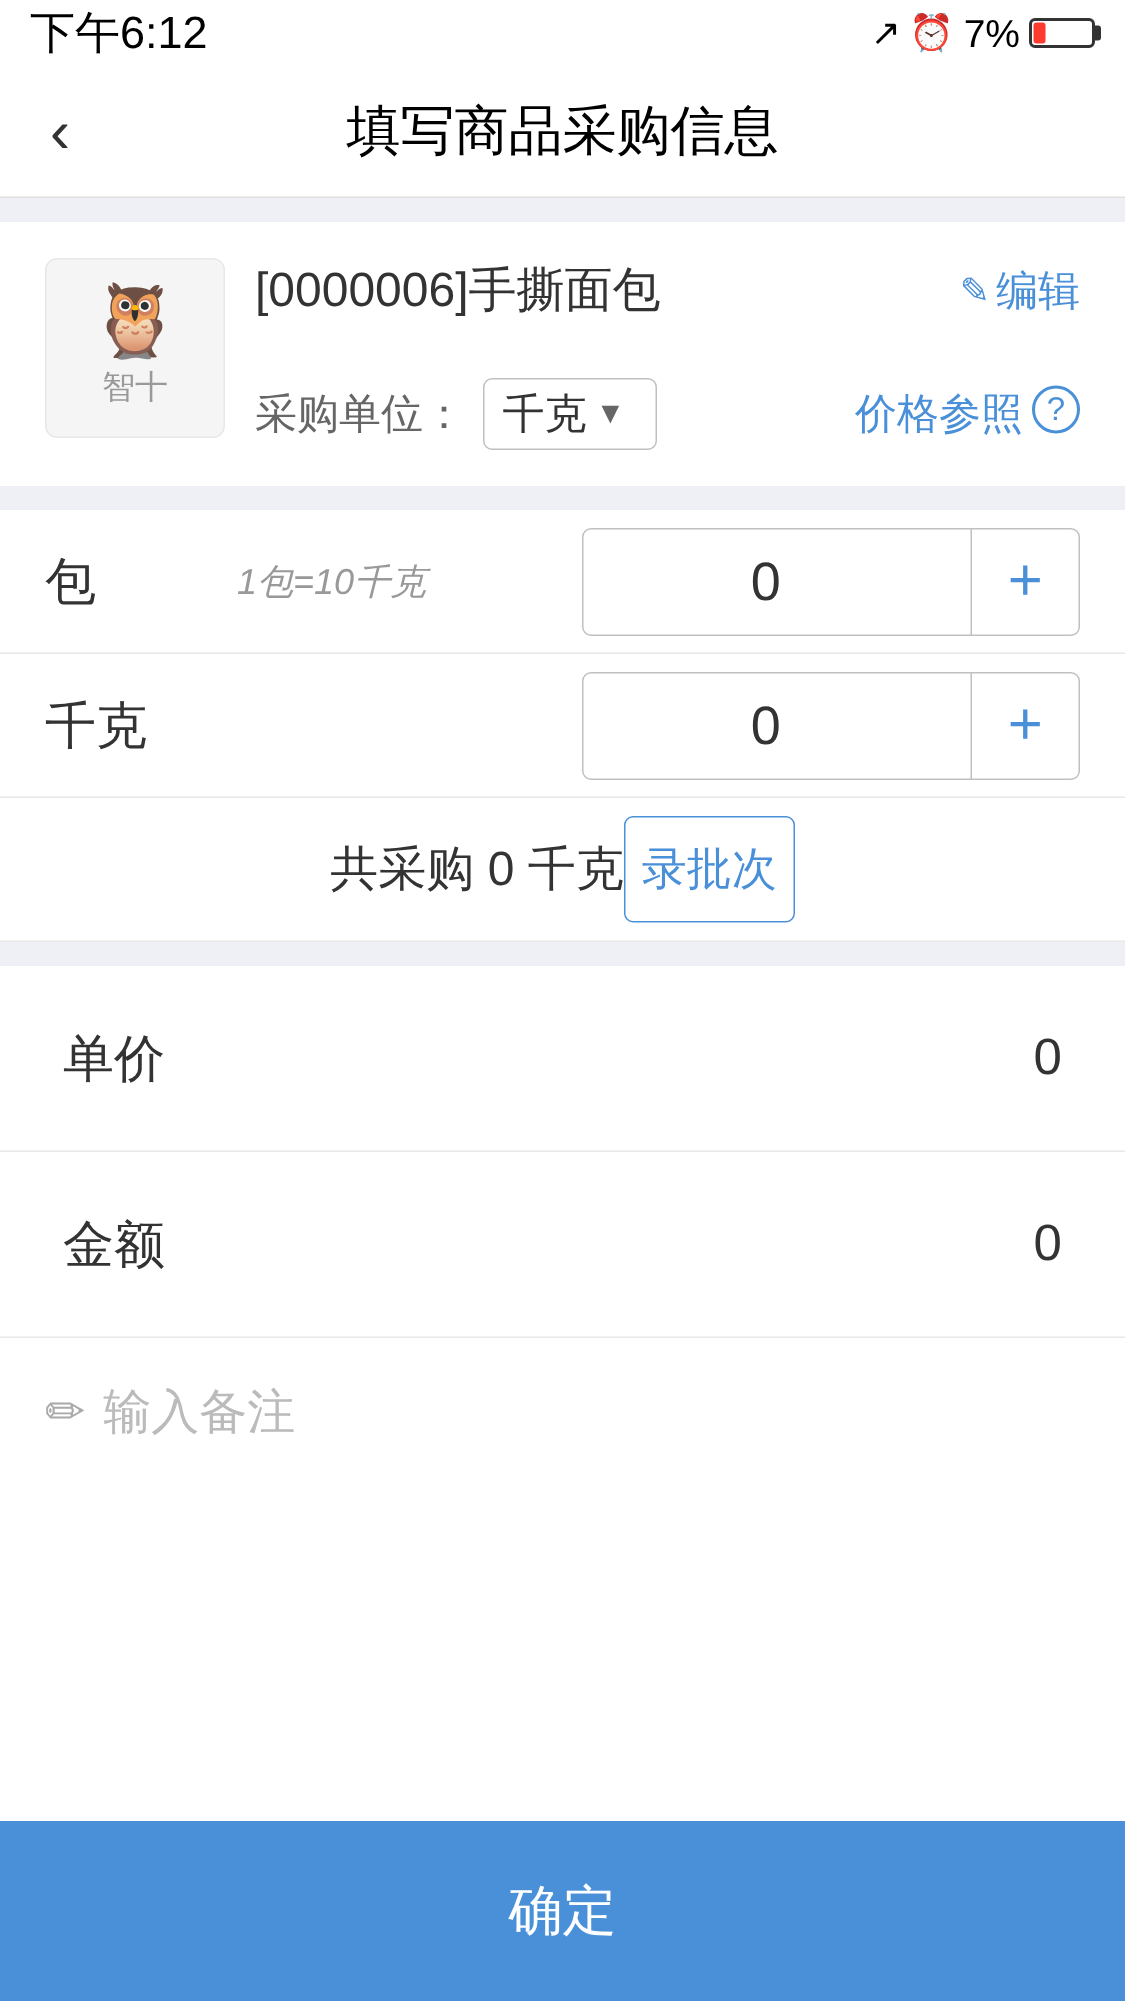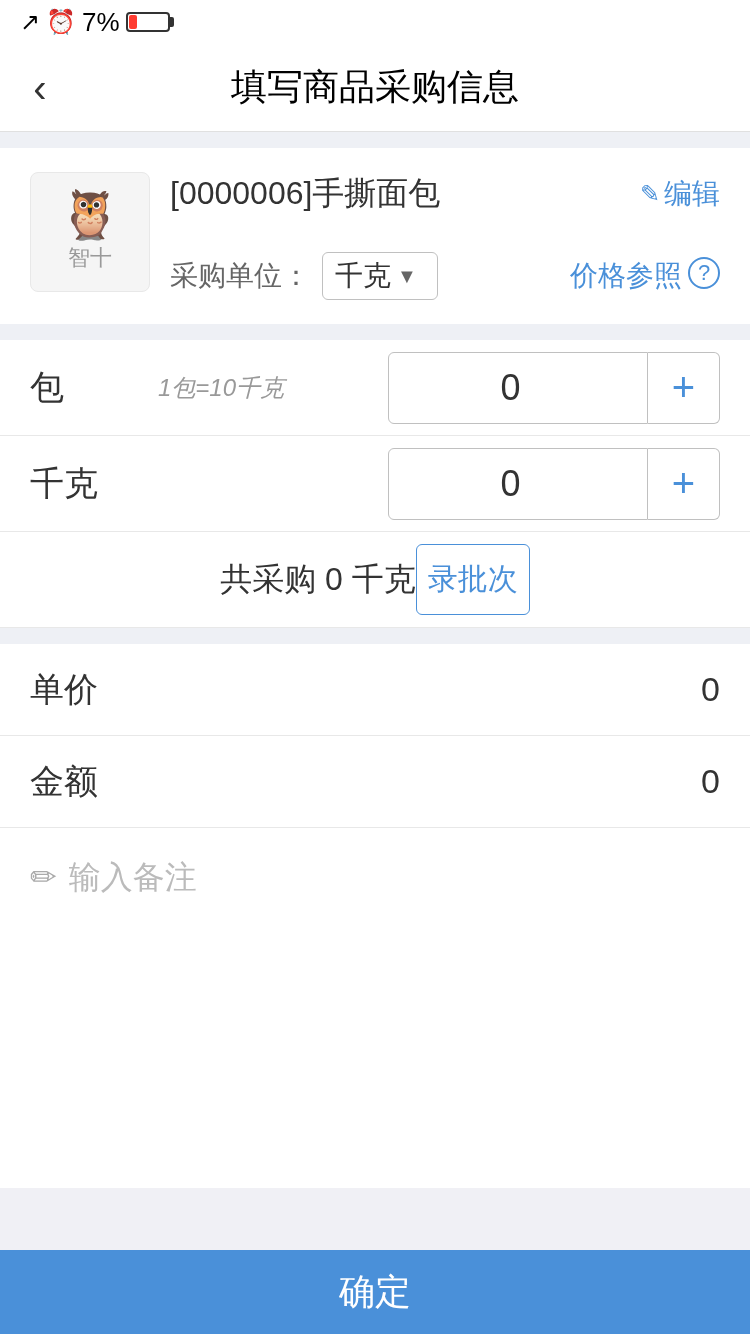--- a/index.html
+++ b/index.html
@@ -272,22 +272,22 @@
 
     
     .price-section {
       background: #fff;
       margin-top: 0;
     }
     .price-row {
       display: flex;
       align-items: center;
       justify-content: space-between;
-      padding: 0 30px;
-      height: 92px;
+      padding: 0 42px;
+      height: 124px;
       border-bottom: 1px solid #e8e8e8;
     }
     .price-row-label {
       font-size: 34px;
       color: #333;
     }
     .price-row-value {
       font-size: 34px;
       color: #333;
     }
@@ -311,21 +311,21 @@
       font-size: 32px;
       color: #bbb;
     }
 
     
     .confirm-btn {
       position: fixed;
       bottom: 0;
       left: 0;
       width: 750px;
-      height: 84px;
+      height: 120px;
       background: #4a90d9;
       color: #fff;
       font-size: 36px;
       font-weight: 500;
       display: flex;
       align-items: center;
       justify-content: center;
       cursor: pointer;
       border: none;
       outline: none;
@@ -333,20 +333,21 @@
 
     
     .bottom-spacer {
       height: 100px;
     }
   </style>
 </head>
 <body>
 
 <div class="status-bar">
+  <div class="status-center">下午6:12</div>
   <div class="status-right">
     <span style="font-size:24px;">↗</span>
     <span style="font-size:24px;">⏰</span>
     <span>7%</span>
     <span class="battery-icon">
       <span class="battery-fill"></span>
     </span>
   </div>
 </div>
 

